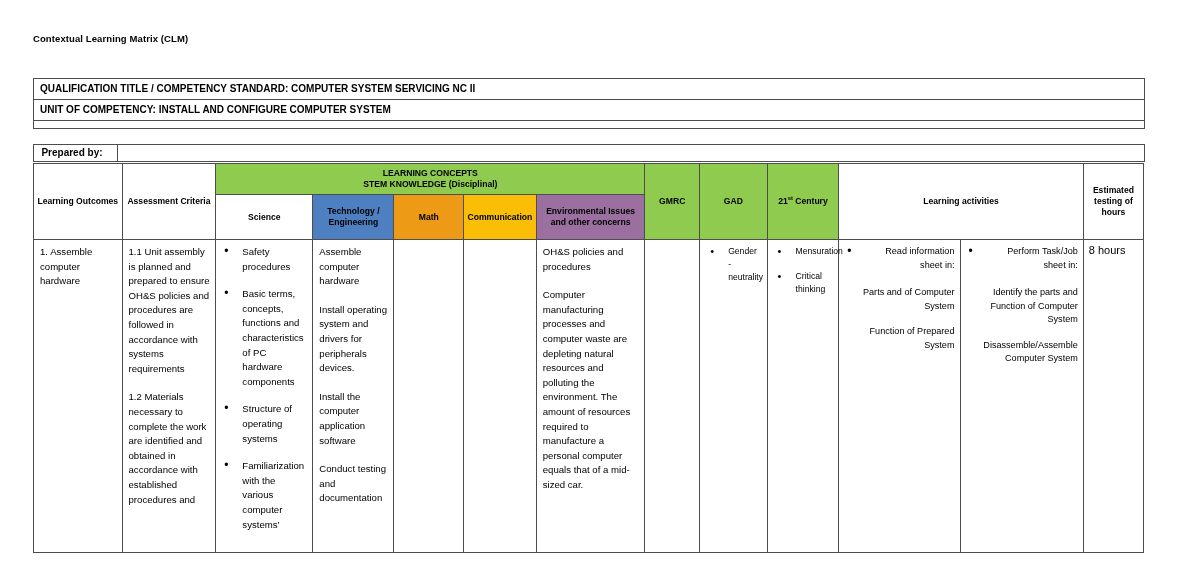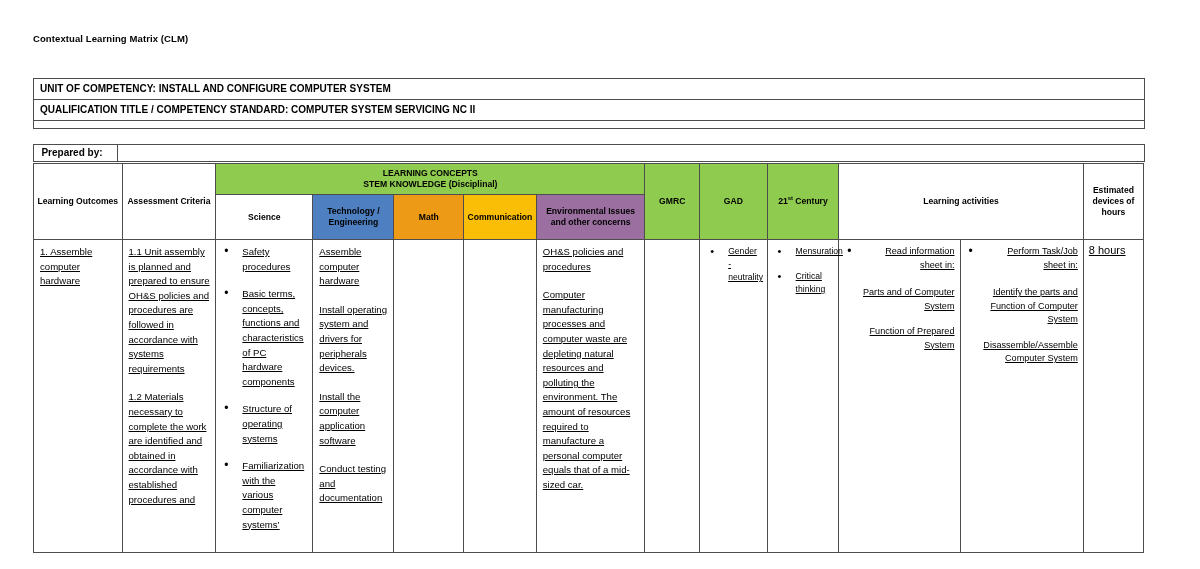--- a/index.html
+++ b/index.html
@@ -111,21 +111,20 @@
   .sub-env         { background: #9B6FA0; height: 40px; }
   .green-head      { background: #8ECB4E; }
   .plain-head      { background: #ffffff; }
 
   .cell-inner {
     padding: 5px 5px 4px 6px;
     font-family: "Liberation Sans", sans-serif;
     font-size: 9.6px;
     line-height: 14.6px;
     color: #000;
-    text-decoration: underline;
   }
 
   .body-row td { height: 312px; }
 
   p.para {
     margin: 0 0 14px 0;
   }
   p.para:last-child { margin-bottom: 0; }
 
   ul.bullets {
@@ -171,24 +170,24 @@
 <div class="page">
 
   <div class="doc-header">Contextual Learning Matrix (CLM)</div>
 
   <table class="title-table">
     <colgroup>
         <col style="width:1111px">
       </colgroup>
     <tbody>
       <tr>
+        <td>QUALIFICATION TITLE / COMPETENCY STANDARD:  COMPUTER SYSTEM SERVICING NC II</td>
+      </tr>
+      <tr>
         <td>UNIT OF COMPETENCY:  INSTALL AND CONFIGURE COMPUTER SYSTEM</td>
-      </tr>
-      <tr>
-        <td>QUALIFICATION TITLE / COMPETENCY STANDARD:  COMPUTER SYSTEM SERVICING NC II</td>
       </tr>
       <tr>
         <td class="thin"></td>
       </tr>
     </tbody>
   </table>
 
   <table class="prep-table">
     <colgroup>
         <col style="width:84px">
@@ -227,21 +226,21 @@
           <div>STEM KNOWLEDGE (Disciplinal)</div>
         </th>
         <th class="green-head" rowspan="2">GMRC</th>
         <th class="green-head" rowspan="2">GAD</th>
         <th class="green-head" rowspan="2">
           <span>21</span><sup>st</sup><span> Century</span>
         </th>
         <th class="plain-head" rowspan="2" colspan="2">Learning activities</th>
         <th class="plain-head" rowspan="2">
           <div>Estimated</div>
-          <div>devices of</div>
+          <div>testing of</div>
           <div>hours</div>
         </th>
       </tr>
       <tr>
         <th class="sub-science">Science</th>
         <th class="sub-tech">
           <div>Technology /</div>
           <div>Engineering</div>
         </th>
         <th class="sub-math">Math</th>

